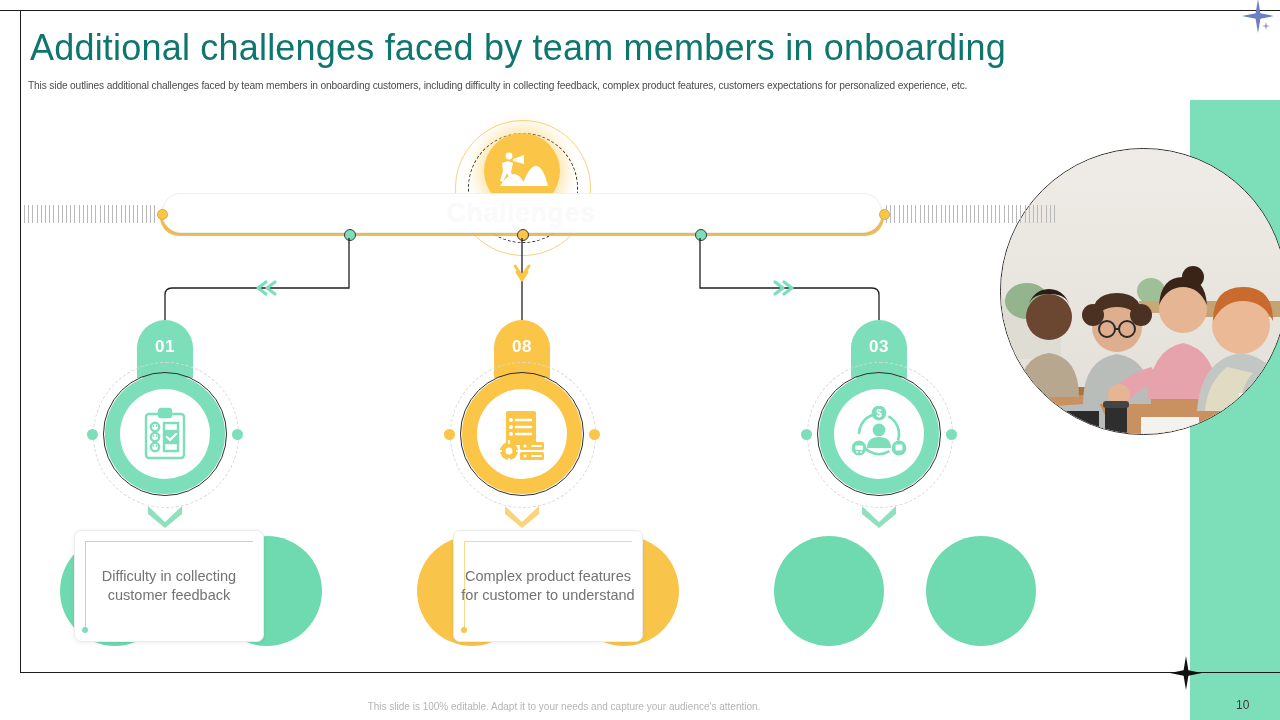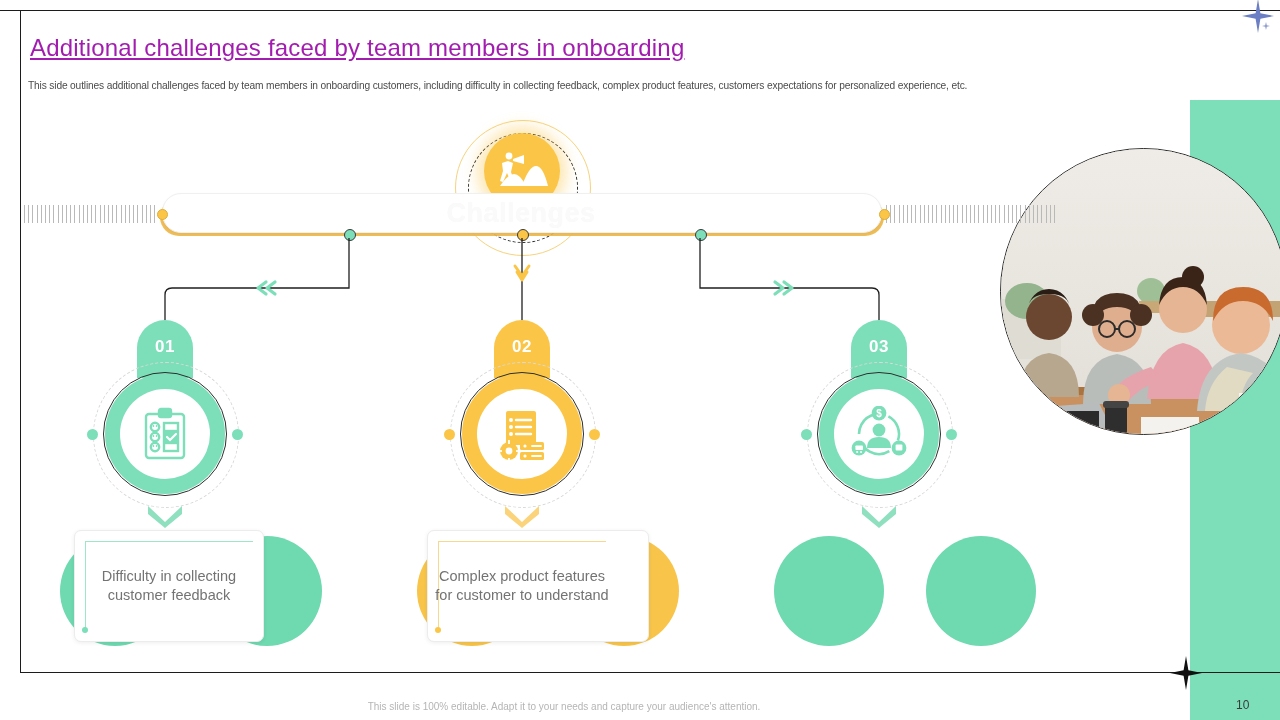--- a/index.html
+++ b/index.html
@@ -58,27 +58,26 @@
     font-size: 12px;
     color: #3b3b3b;
     letter-spacing: .2px;
   }
 
   
   .title {
     position: absolute;
     left: 30px; top: 24px;
     width: 1160px;
-    font-size: 24px;
+    font-size: 36px;
     font-weight: 400;
-    color: #a21caf;
+    color: #0f766e;
     letter-spacing: .2px;
     line-height: 48px;
     white-space: nowrap;
-    text-decoration: underline;
   }
   .subtitle {
     position: absolute;
     left: 28px; top: 80px;
     width: 1160px;
     font-size: 10.2px;
     color: #4b4b4b;
     letter-spacing: -0.15px;
     white-space: nowrap;
   }
@@ -493,21 +492,21 @@
   </div>
   <div class="card-blob" style="left:60px;background:#6fd9b0;"></div>
   <div class="card-blob" style="left:212px;background:#6fd9b0;"></div>
   <div class="card" style="left:74px;">
     <div class="card-accent" style="border-color:#9fe6c8;"></div>
     <div class="card-accent-dot" style="background:#7cdfba;"></div>
     <div class="card-text">Difficulty in collecting customer feedback</div>
   </div>
 
   <div class="num-tab" style="left:494px;top:320px;background:#fbc647;">
-    <span>02</span>
+    <span>08</span>
   </div>
   <div class="icon-wrap" style="left:442px;top:354px;">
     <div class="dash-arc"></div>
     <div class="arc-dot l" style="background:#fbc647;"></div>
     <div class="arc-dot r" style="background:#fbc647;"></div>
     <div class="icon-disc" style="background:#fbc647;"></div>
     <div class="icon-ring"></div>
     <div class="icon-hole"></div>
     <div class="icon-glyph">
       <svg viewBox="0 0 56 56" width="56" height="56">
@@ -549,21 +548,21 @@
       </svg>
     </div>
   </div>
   <div class="down-chev" style="left:503px;top:502px;">
     <svg viewBox="0 0 38 26" width="38" height="26">
       <path d="M2 4 L19 20 L36 4 L36 12 L19 26 L2 12 Z" fill="#fbd37a"></path>
     </svg>
   </div>
   <div class="card-blob" style="left:417px;background:#f8c košice;background:#f8c54a;"></div>
   <div class="card-blob" style="left:569px;background:#f8c54a;"></div>
-  <div class="card" style="left:427px;padding-left:32px;">
+  <div class="card" style="left:453px;">
     <div class="card-accent" style="border-color:#f7d88e;"></div>
     <div class="card-accent-dot" style="background:#fbc647;"></div>
     <div class="card-text">Complex product features for customer to understand</div>
   </div>
 
   <div class="num-tab" style="left:851px;top:320px;background:#7cdfba;">
     <span>03</span>
   </div>
   <div class="icon-wrap" style="left:799px;top:354px;">
     <div class="dash-arc"></div>

